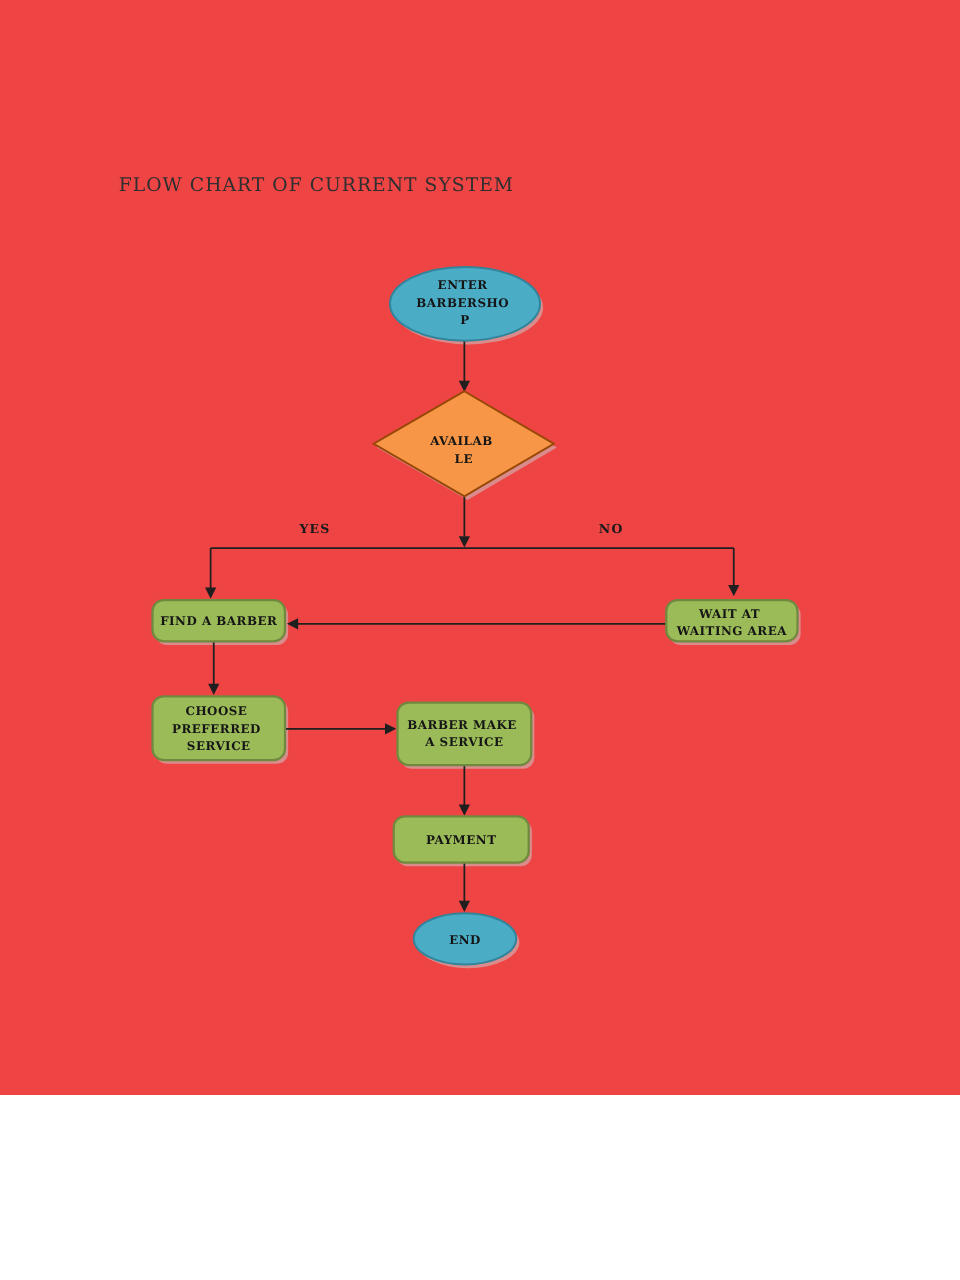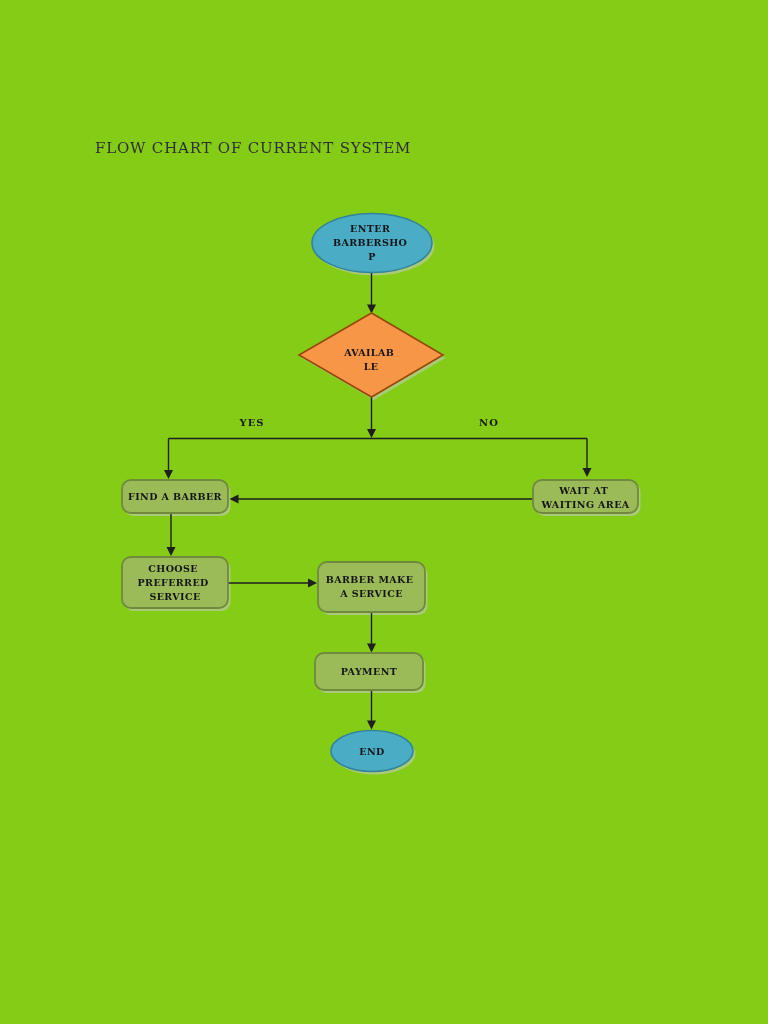--- a/index.html
+++ b/index.html
@@ -1,20 +1,20 @@
 <!DOCTYPE html>
 <html><head>
 <meta charset="utf-8">
 <style>
   html, body { margin: 0; padding: 0; background: #ffffff; }
   .page {
     position: relative;
     width: 768px;
-    height: 1024px;
-    background: #84cc16;
+    height: 876px;
+    background: #ef4444;
     overflow: hidden;
     font-family: "DejaVu Serif", "Liberation Serif", serif;
   }
   .doc-title {
     position: absolute;
     left: 95px;
     top: 139px;
     font-size: 15px;
     letter-spacing: 0.8px;
     color: #2f2f2f;

